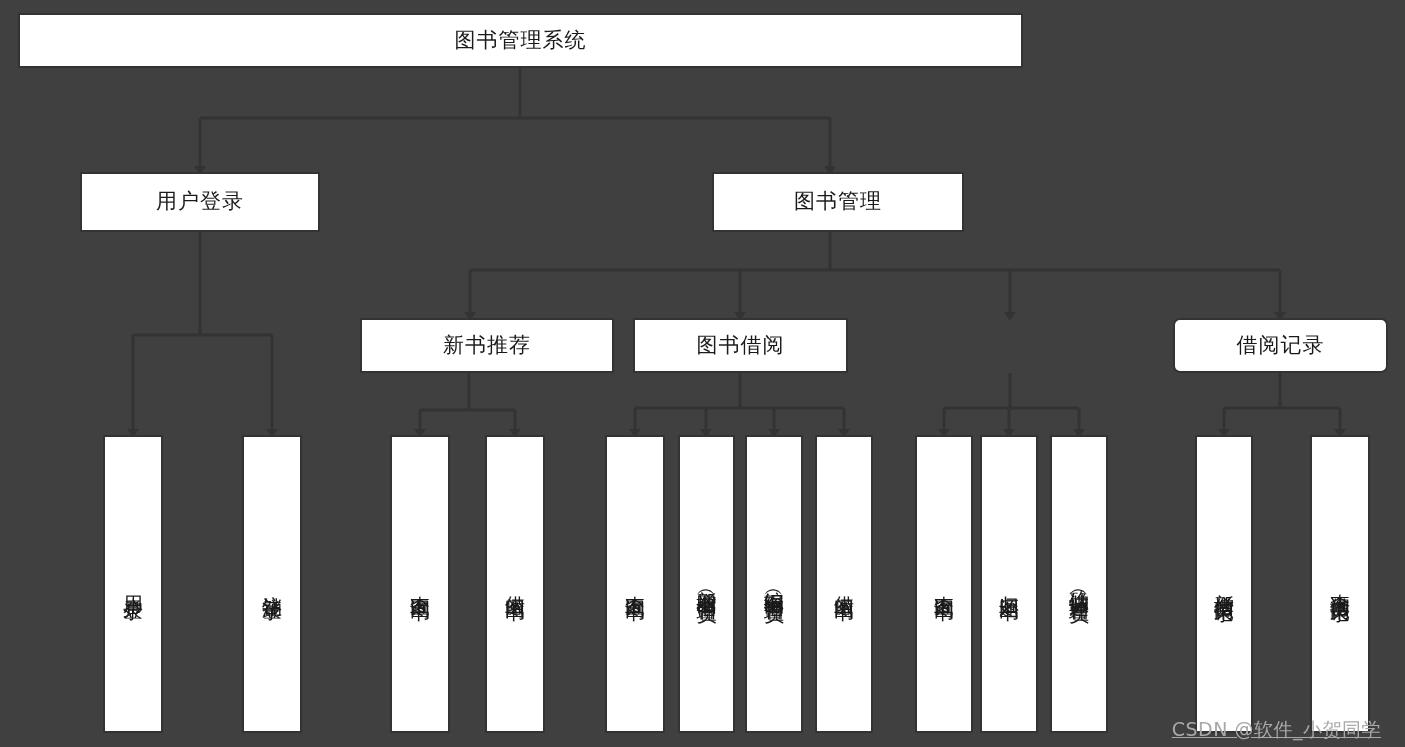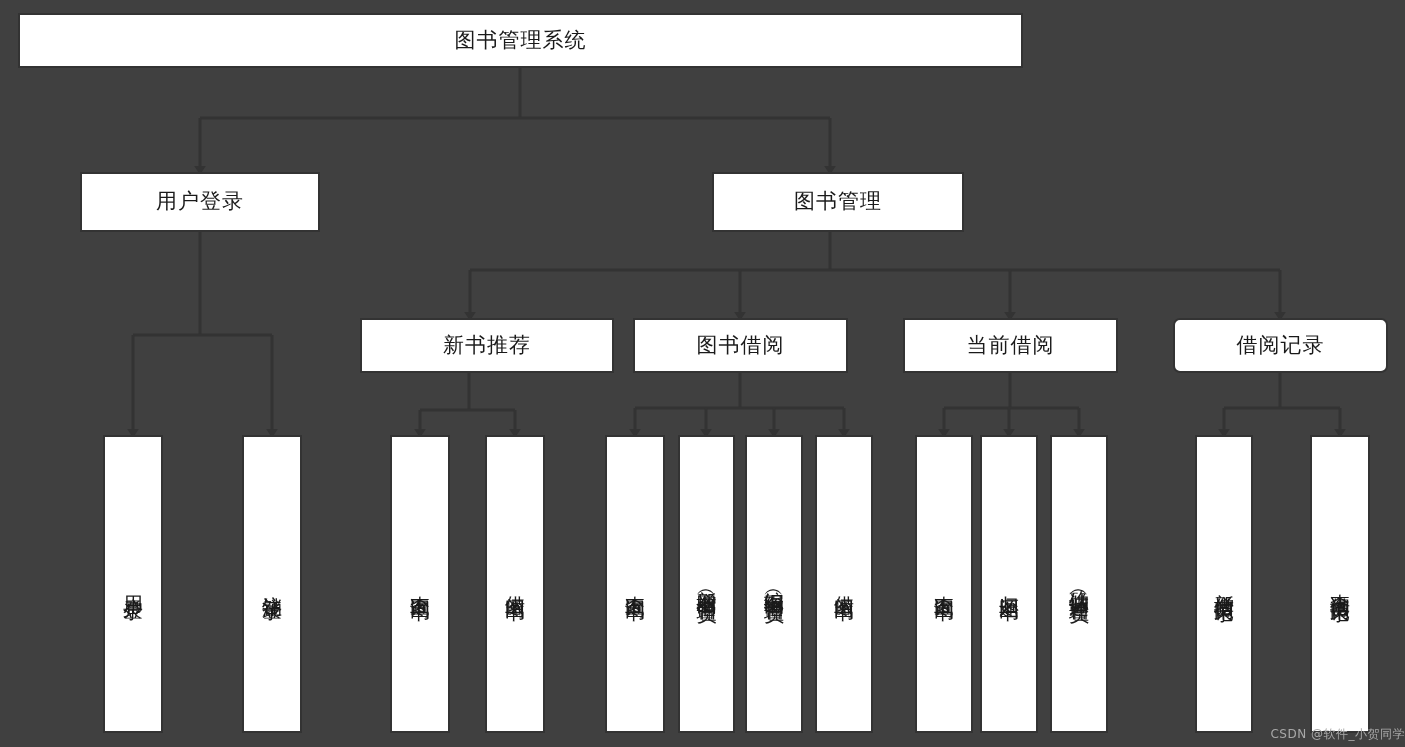--- a/index.html
+++ b/index.html
@@ -54,27 +54,28 @@
   .node.vert .label {
     writing-mode: vertical-rl;
     text-orientation: upright;
     white-space: nowrap;
   }
   .node .label {
     display: block;
   }
   #watermark {
     position: absolute;
-    right: 0;
+    right: 24px;
     bottom: 4px;
-    font-size: 12px;
+    font-size: 19px;
     color: #a8a8a8;
     letter-spacing: 0.5px;
     z-index: 5;
     white-space: nowrap;
+    text-decoration: underline;
   }
 </style>
 </head>
 <body>
 
 <div id="canvas">
 
   <svg id="edges" viewBox="0 0 1405 747" width="1405" height="747">
     <defs>
       <marker id="arrowhead" markerWidth="10" markerHeight="12" refX="2.2" refY="6" orient="auto" markerUnits="userSpaceOnUse">
@@ -155,23 +156,20 @@
   <div class="node vert" style="left: 678px; top: 435px; width: 57px; height: 298px;">
     <span class="label">新增图书（管理员）</span>
   </div>
   <div class="node vert" style="left: 745px; top: 435px; width: 58px; height: 298px;">
     <span class="label">编辑图书（管理员）</span>
   </div>
   <div class="node vert" style="left: 815px; top: 435px; width: 58px; height: 298px;">
     <span class="label">借阅图书</span>
   </div>
 
-  <div class="node horiz" style="left: 903px; top: 318px; width: 215px; height: 55px;">
-    <span class="label">当前借阅</span>
-  </div>
   <div class="node vert" style="left: 915px; top: 435px; width: 58px; height: 298px;">
     <span class="label">查询图书</span>
   </div>
   <div class="node vert" style="left: 980px; top: 435px; width: 58px; height: 298px;">
     <span class="label">归还图书</span>
   </div>
   <div class="node vert" style="left: 1050px; top: 435px; width: 58px; height: 298px;">
     <span class="label">确认归还（管理员）</span>
   </div>
 

